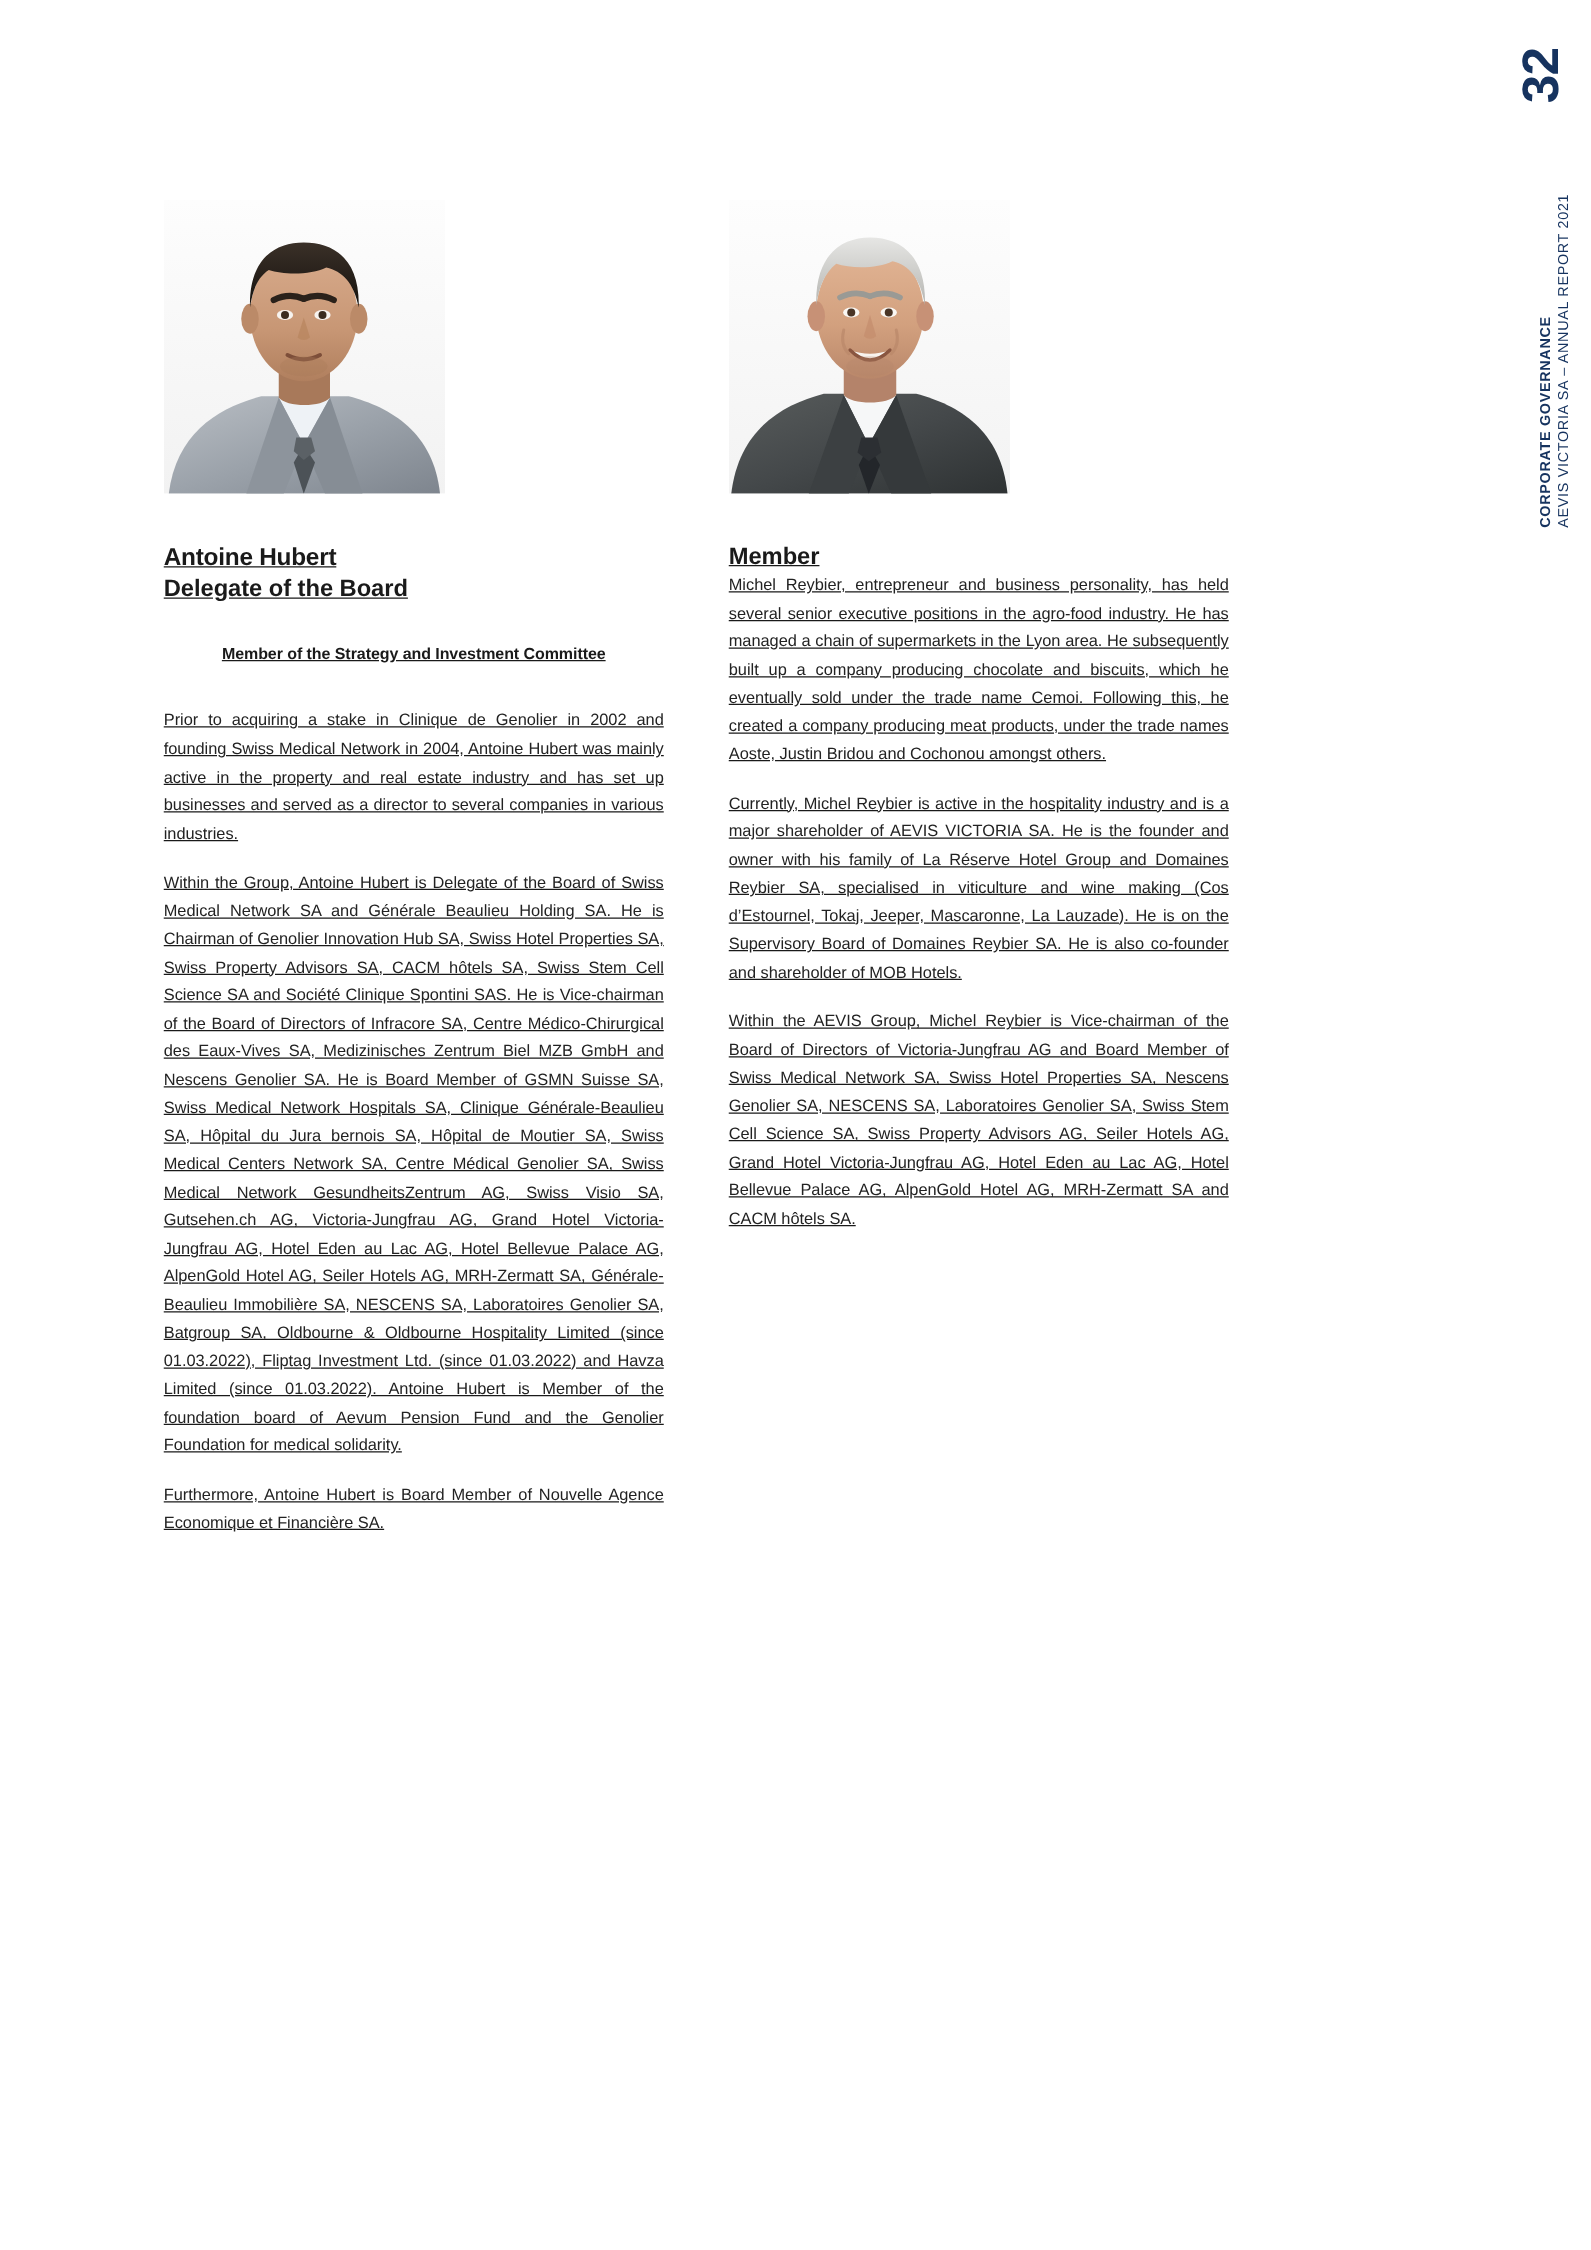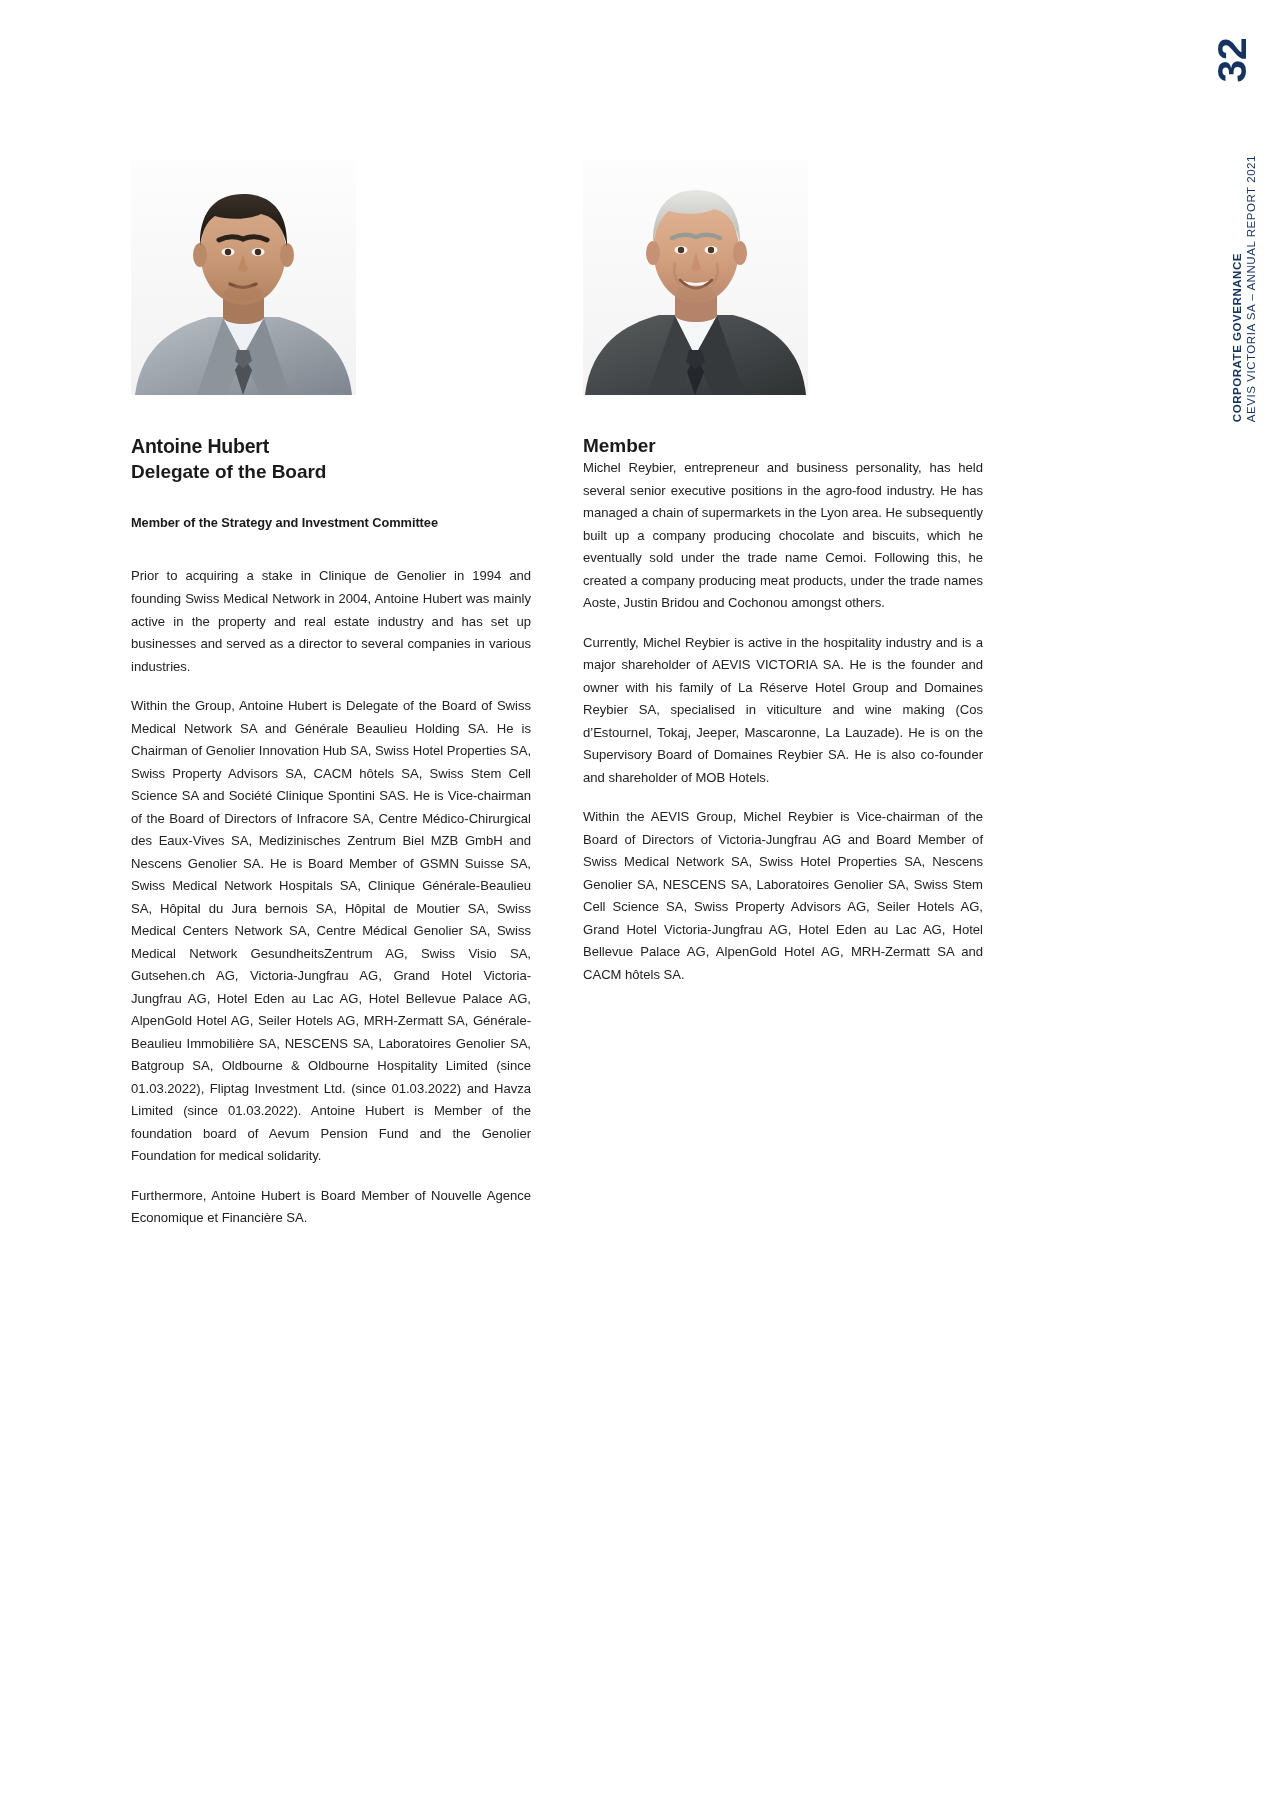--- a/index.html
+++ b/index.html
@@ -68,20 +68,21 @@
     position: absolute;
     left: 131px;
     top: 160px;
     width: 862px;
     display: flex;
     gap: 52px;
   }
   .col {
     width: 400px;
     flex: 0 0 400px;
+    text-decoration: underline;
   }
 
   .portrait {
     width: 225px;
     height: 235px;
     overflow: hidden;
     background: #ffffff;
     margin-bottom: 40px;
     position: relative;
   }
@@ -104,20 +105,21 @@
   .committees {
     margin-top: 30px;
     margin-bottom: 32px;
   }
   .committee-line {
     font-size: 12.8px;
     font-weight: 700;
     line-height: 1.6;
     color: #1a1a1a;
     letter-spacing: -0.05px;
+    text-align: center;
   }
   .bio p {
     font-size: 13.1px;
     line-height: 1.72;
     text-align: justify;
     margin: 0 0 17px 0;
     color: #222222;
     letter-spacing: -0.02px;
     hyphens: manual;
   }
@@ -199,21 +201,21 @@
       </div>
 
       <h2 class="person-name">Antoine Hubert</h2>
       <p class="person-role">Delegate of the Board</p>
 
       <div class="committees">
         <div class="committee-line">Member of the Strategy and Investment Committee</div>
       </div>
 
       <div class="bio">
-        <p>Prior to acquiring a stake in Clinique de Genolier in 1994 and founding Swiss Medical Network in 2004, Antoine Hubert was mainly active in the property and real estate industry and has set up businesses and served as a director to several companies in various industries.</p>
+        <p>Prior to acquiring a stake in Clinique de Genolier in 2002 and founding Swiss Medical Network in 2004, Antoine Hubert was mainly active in the property and real estate industry and has set up businesses and served as a director to several companies in various industries.</p>
         <p>Within the Group, Antoine Hubert is Delegate of the Board of Swiss Medical Network SA and Générale Beaulieu Holding SA. He is Chairman of Genolier Innovation Hub SA, Swiss Hotel Properties SA, Swiss Property Advisors SA, CACM hôtels SA, Swiss Stem Cell Science SA and Société Clinique Spontini SAS. He is Vice-chairman of the Board of Directors of Infracore SA, Centre Médico-Chirurgical des Eaux-Vives SA, Medizinisches Zentrum Biel MZB GmbH and Nescens Genolier SA. He is Board Member of GSMN Suisse SA, Swiss Medical Network Hospitals SA, Clinique Générale-Beaulieu SA, Hôpital du Jura bernois SA, Hôpital de Moutier SA, Swiss Medical Centers Network SA, Centre Médical Genolier SA, Swiss Medical Network GesundheitsZentrum AG, Swiss Visio SA, Gutsehen.ch AG, Victoria-Jungfrau AG, Grand Hotel Victoria-Jungfrau AG, Hotel Eden au Lac AG, Hotel Bellevue Palace AG, AlpenGold Hotel AG, Seiler Hotels AG, MRH-Zermatt SA, Générale-Beaulieu Immobilière SA, NESCENS SA, Laboratoires Genolier SA, Batgroup SA, Oldbourne &amp; Oldbourne Hospitality Limited (since 01.03.2022), Fliptag Investment Ltd. (since 01.03.2022) and Havza Limited (since 01.03.2022). Antoine Hubert is Member of the foundation board of Aevum Pension Fund and the Genolier Foundation for medical solidarity.</p>
         <p>Furthermore, Antoine Hubert is Board Member of Nouvelle Agence Economique et Financière SA.</p>
       </div>
     </div>
 
     <div class="col">
       <div class="portrait">
         <svg width="225" height="235" viewBox="0 0 225 235" role="img">
           <defs>
             <linearGradient id="bgB" x1="0" y1="0" x2="0" y2="1">

